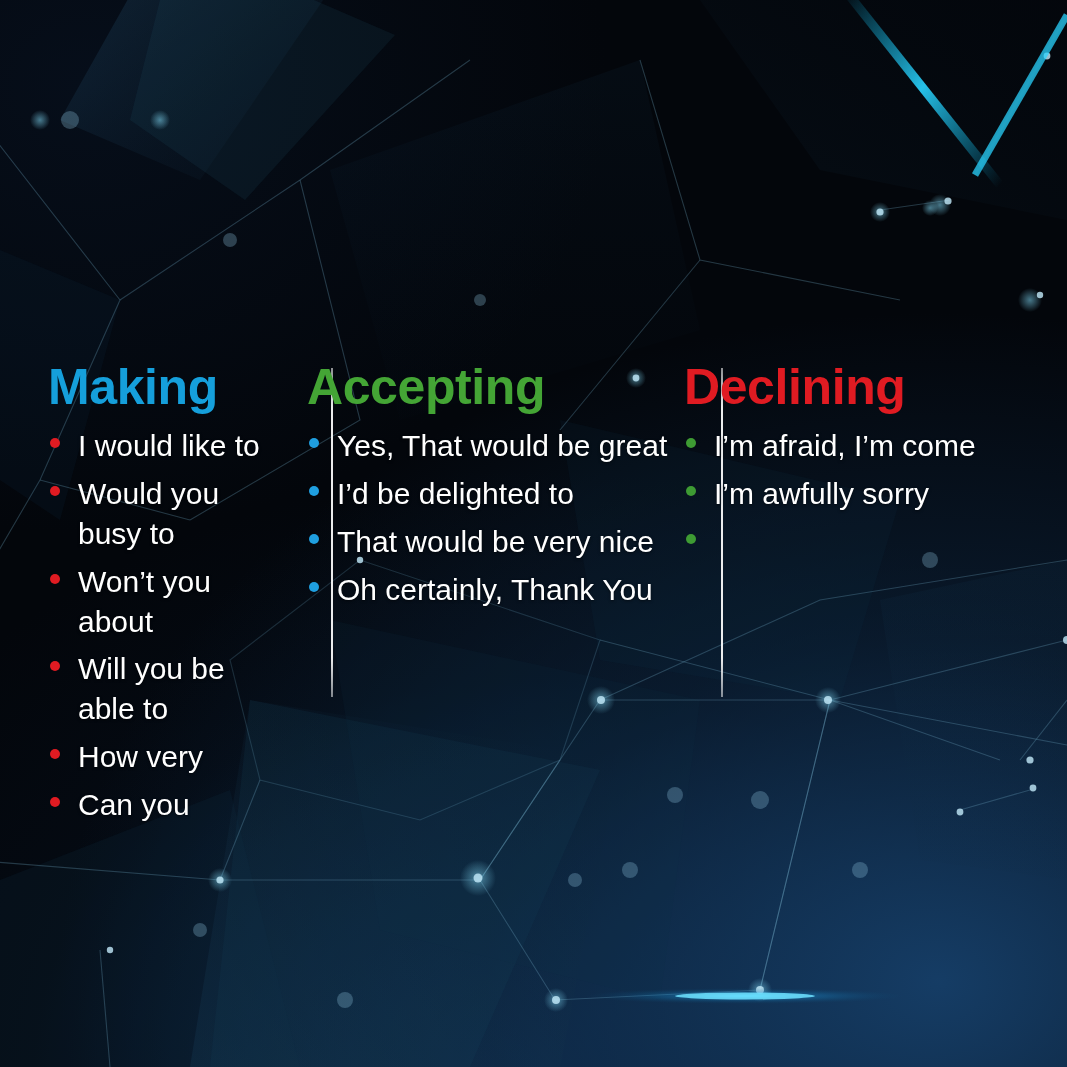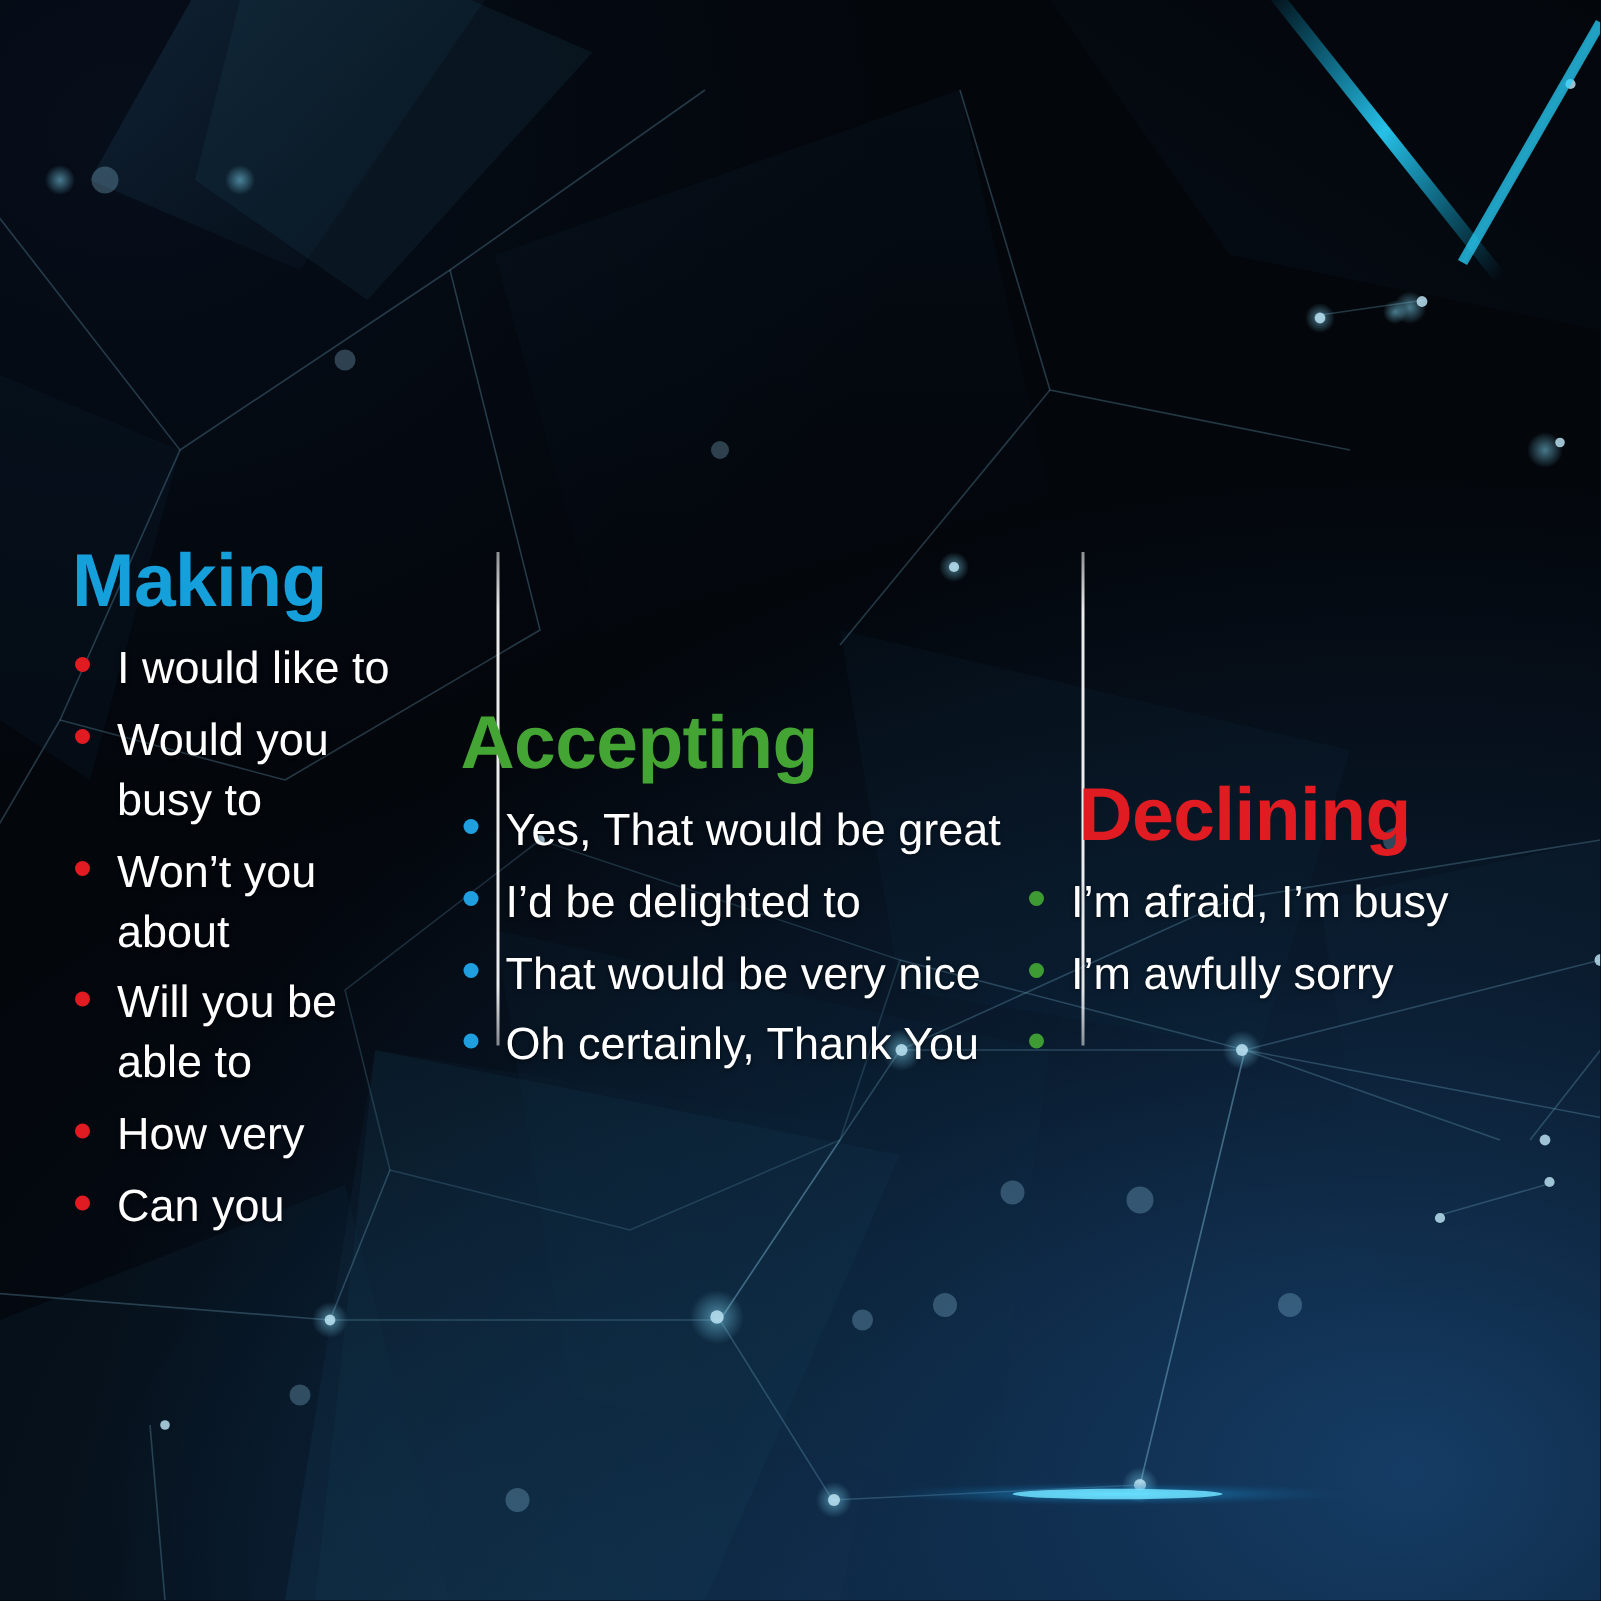--- a/index.html
+++ b/index.html
@@ -25,21 +25,21 @@
   
   .bg-layer { position:absolute; inset:0; pointer-events:none; }
   .bg-layer svg { display:block; width:1067px; height:1067px; }
 
   
   #columns {
     position:absolute;
     left:0; top:362px;
     width:1067px;
     display:flex;
-    align-items:center;
+    align-items:flex-start;
   }
   .col { position:relative; }
   .col-making    { width:285px; padding-left:48px; }
   .col-accepting { width:385px; padding-left:22px; }
   .col-declining { width:340px; padding-left:14px; }
 
   .divider {
     position:absolute;
     top:6px;
     width:2px;
@@ -52,21 +52,21 @@
   .heading {
     font-size:50px;
     font-weight:bold;
     line-height:1.0;
     letter-spacing:-0.4px;
     margin-bottom:14px;
     white-space:nowrap;
   }
   .h-making    { color:#159fdb; }
   .h-accepting { color:#44a535; }
-  .h-declining { color:#e01b22;margin-left:35px; }
+  .h-declining { color:#e01b22; }
 
   ul.points { list-style:none; }
   ul.points li {
     position:relative;
     color:#ffffff;
     font-size:30px;
     line-height:1.33;
     padding-left:30px;
     margin-bottom:8px;
     text-shadow:0 1px 3px rgba(0,0,0,0.55);
@@ -242,20 +242,20 @@
         <li><span class="dot dot-blue"></span><span>Yes, That would be great</span></li>
         <li><span class="dot dot-blue"></span><span>I’d be delighted to</span></li>
         <li><span class="dot dot-blue"></span><span>That would be very nice</span></li>
         <li><span class="dot dot-blue"></span><span>Oh certainly, Thank You</span></li>
       </ul>
     </div>
 
     <div class="col col-declining">
       <div class="heading h-declining">Declining</div>
       <ul class="points">
-        <li><span class="dot dot-green"></span><span>I’m afraid, I’m busy</span></li>
+        <li><span class="dot dot-green"></span><span>I’m afraid, I’m come</span></li>
         <li><span class="dot dot-green"></span><span>I’m awfully sorry</span></li>
         <li><span class="dot dot-green"></span></li>
       </ul>
     </div>
 
   </div>
 </div>
 
 </body></html>

